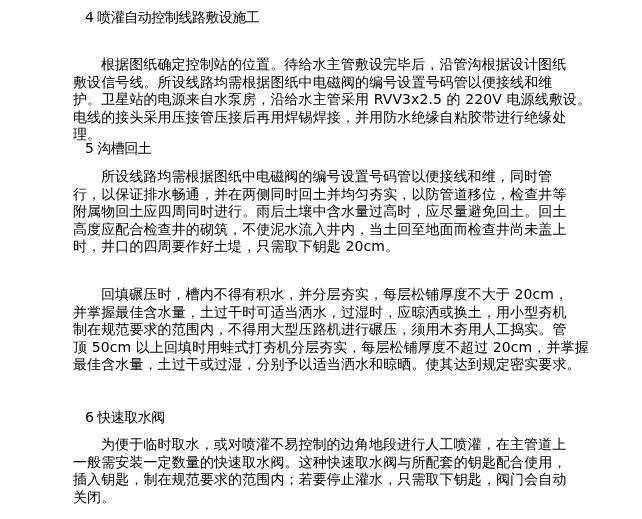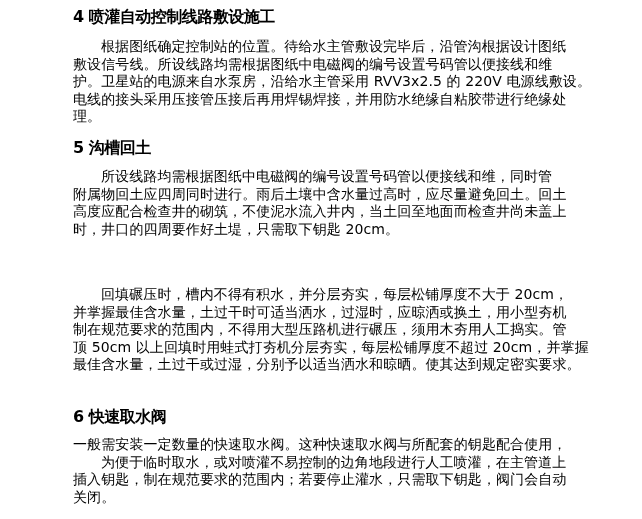--- a/index.html
+++ b/index.html
@@ -1,55 +1,56 @@
 <!DOCTYPE html>
 <html><head>
 <meta charset="utf-8">
 <style>
   html, body { margin: 0; padding: 0; background: #ffffff; }
   body { width: 642px; height: 519px; overflow: hidden; position: relative;
          font-family: "DejaVu Sans", sans-serif; color: #000; }
   .page { position: absolute; left: 73px; top: 0; width: 500px; }
-  .heading { position: absolute; left: 0; font-size: 16px; font-weight: bold;
+  .heading { position: absolute; left: 12px; font-size: 14px; font-weight: normal;
              line-height: 18px; white-space: nowrap; letter-spacing: -0.5px; }
   .para { position: absolute; left: 0; width: 500px; font-size: 14px;
           line-height: 17.5px; }
   .line { display: block; white-space: nowrap; height: 17.5px; letter-spacing: 0.1px; }
   .line.indent { padding-left: 28px; }
 </style>
 </head>
 <body>
 
 <div class="page">
 
   <div class="heading" style="top:8px">4 喷灌自动控制线路敷设施工</div>
-  <div class="para" style="top:38px">
+  <div class="para" style="top:56px">
     <span class="line indent">根据图纸确定控制站的位置。待给水主管敷设完毕后，沿管沟根据设计图纸</span>
     <span class="line">敷设信号线。所设线路均需根据图纸中电磁阀的编号设置号码管以便接线和维</span>
     <span class="line">护。卫星站的电源来自水泵房，沿给水主管采用 RVV3x2.5 的 220V 电源线敷设。</span>
     <span class="line">电线的接头采用压接管压接后再用焊锡焊接，并用防水绝缘自粘胶带进行绝缘处</span>
     <span class="line">理。</span>
   </div>
 
   <div class="heading" style="top:139px">5 沟槽回土</div>
   <div class="para" style="top:168px">
     <span class="line indent">所设线路均需根据图纸中电磁阀的编号设置号码管以便接线和维，同时管</span>
+    <span class="line">行，以保证排水畅通，并在两侧同时回土并均匀夯实，以防管道移位，检查井等</span>
     <span class="line">附属物回土应四周同时进行。雨后土壤中含水量过高时，应尽量避免回土。回土</span>
     <span class="line">高度应配合检查井的砌筑，不使泥水流入井内，当土回至地面而检查井尚未盖上</span>
     <span class="line">时，井口的四周要作好土堤，只需取下钥匙 20cm。</span>
   </div>
   <div class="para" style="top:286px">
     <span class="line indent">回填碾压时，槽内不得有积水，并分层夯实，每层松铺厚度不大于 20cm，</span>
     <span class="line">并掌握最佳含水量，土过干时可适当洒水，过湿时，应晾洒或换土，用小型夯机</span>
     <span class="line">制在规范要求的范围内，不得用大型压路机进行碾压，须用木夯用人工捣实。管</span>
     <span class="line">顶 50cm 以上回填时用蛙式打夯机分层夯实，每层松铺厚度不超过 20cm，并掌握</span>
     <span class="line">最佳含水量，土过干或过湿，分别予以适当洒水和晾晒。使其达到规定密实要求。</span>
   </div>
 
   <div class="heading" style="top:408px">6 快速取水阀</div>
   <div class="para" style="top:436px">
+    <span class="line indent">为便于临时取水，或对喷灌不易控制的边角地段进行人工喷灌，在主管道上</span>
     <span class="line">一般需安装一定数量的快速取水阀。这种快速取水阀与所配套的钥匙配合使用，</span>
-    <span class="line indent">为便于临时取水，或对喷灌不易控制的边角地段进行人工喷灌，在主管道上</span>
     <span class="line">插入钥匙，制在规范要求的范围内；若要停止灌水，只需取下钥匙，阀门会自动</span>
     <span class="line">关闭。</span>
   </div>
 
 </div>
 
 </body></html>

